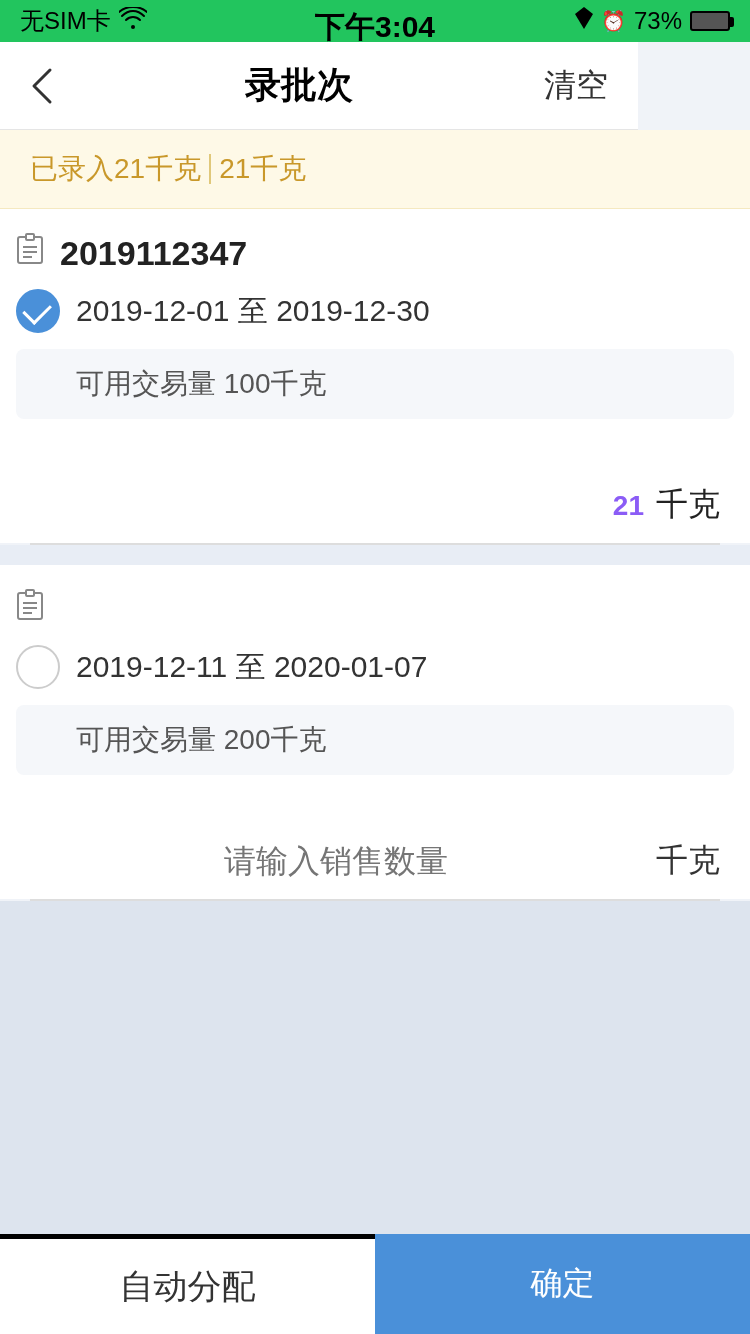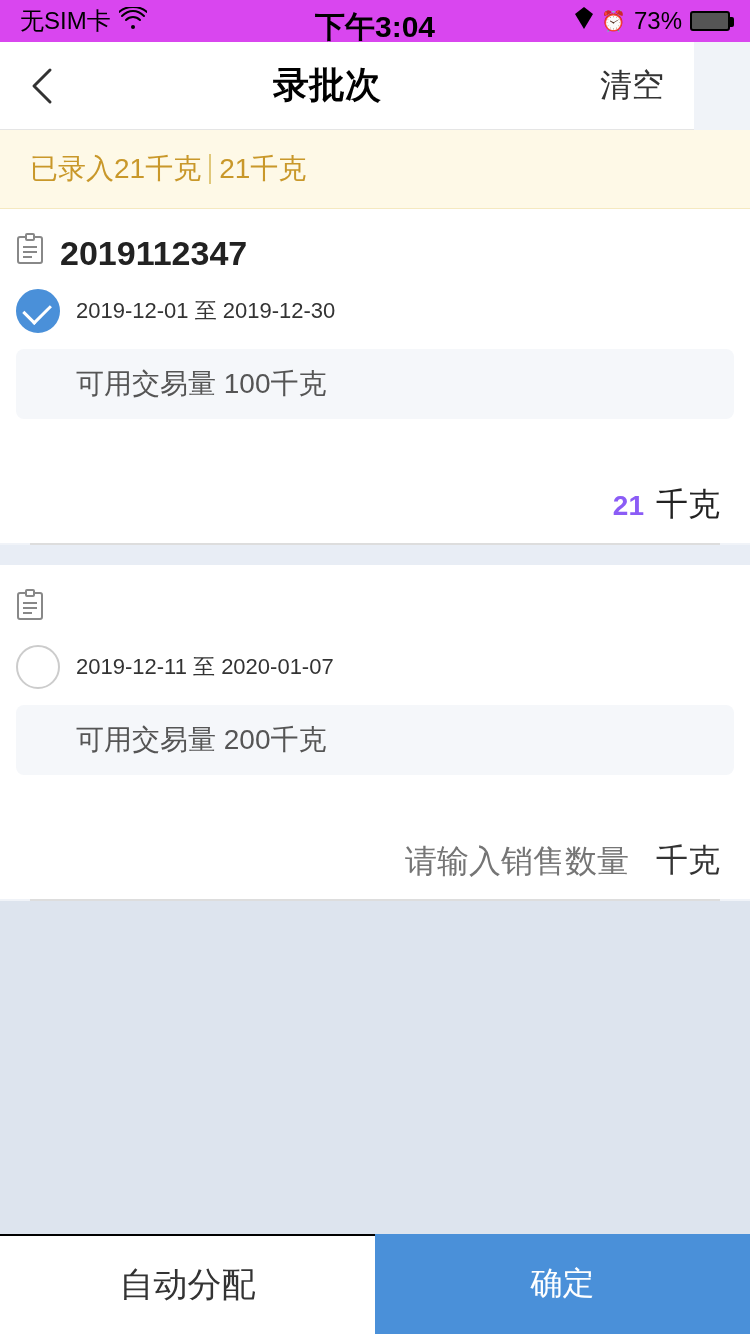--- a/index.html
+++ b/index.html
@@ -10,21 +10,21 @@
       font-family: -apple-system, "PingFang SC", "Helvetica Neue", Arial, sans-serif;
       background: #f0f3f8;
       position: relative;
       overflow-x: hidden;
     }
 
     
     .status-bar {
       width: 750px;
       height: 42px;
-      background: #d946ef;
+      background: #22c55e;
       display: flex;
       align-items: center;
       justify-content: space-between;
       padding: 0 20px;
       font-size: 26px;
     }
     .status-left {
       display: flex;
       align-items: center;
       gap: 8px;
@@ -42,21 +42,21 @@
     }
     .status-right {
       display: flex;
       align-items: center;
       gap: 8px;
       font-size: 24px;
     }
 
     
     .nav-bar {
-      width: 694px;
+      width: 638px;
       height: 88px;
       background: #fff;
       display: flex;
       align-items: center;
       justify-content: space-between;
       padding: 0 30px;
       border-bottom: 1px solid #e5e5e5;
     }
     .nav-back {
       font-size: 40px;
@@ -139,21 +139,21 @@
     .radio-circle.checked::after {
       content: '';
       width: 22px;
       height: 14px;
       border-left: 3px solid #fff;
       border-bottom: 3px solid #fff;
       transform: rotate(-45deg) translateY(-2px);
       display: block;
     }
     .batch-date {
-      font-size: 22px;
+      font-size: 30px;
       color: #333;
     }
     .avail-row {
       background: #f5f7fa;
       border-radius: 8px;
       padding: 16px 20px;
       margin-bottom: 20px;
     }
     .avail-text {
       font-size: 28px;
@@ -200,21 +200,20 @@
       justify-content: flex-end;
       padding: 20px 30px 16px;
       background: #fff;
       gap: 12px;
     }
     .qty-input {
       border: none;
       outline: none;
       font-size: 32px;
       color: #bbb;
-      text-align: right;
       background: transparent;
       min-width: 200px;
     }
     .qty-unit {
       font-size: 32px;
       color: #333;
     }
     .input-divider {
       height: 2px;
       background: #ddd;
@@ -240,21 +239,21 @@
       display: flex;
       z-index: 100;
     }
     .btn-auto {
       flex: 1;
       background: #fff;
       border: none;
       font-size: 34px;
       color: #333;
       cursor: pointer;
-      border-top: 2px solid #000000;
+      border-top: 5px solid #000000;
     }
     .btn-confirm {
       flex: 1;
       background: #4a90d9;
       border: none;
       font-size: 32px;
       color: #fff;
       cursor: pointer;
     }
     .battery-icon {

